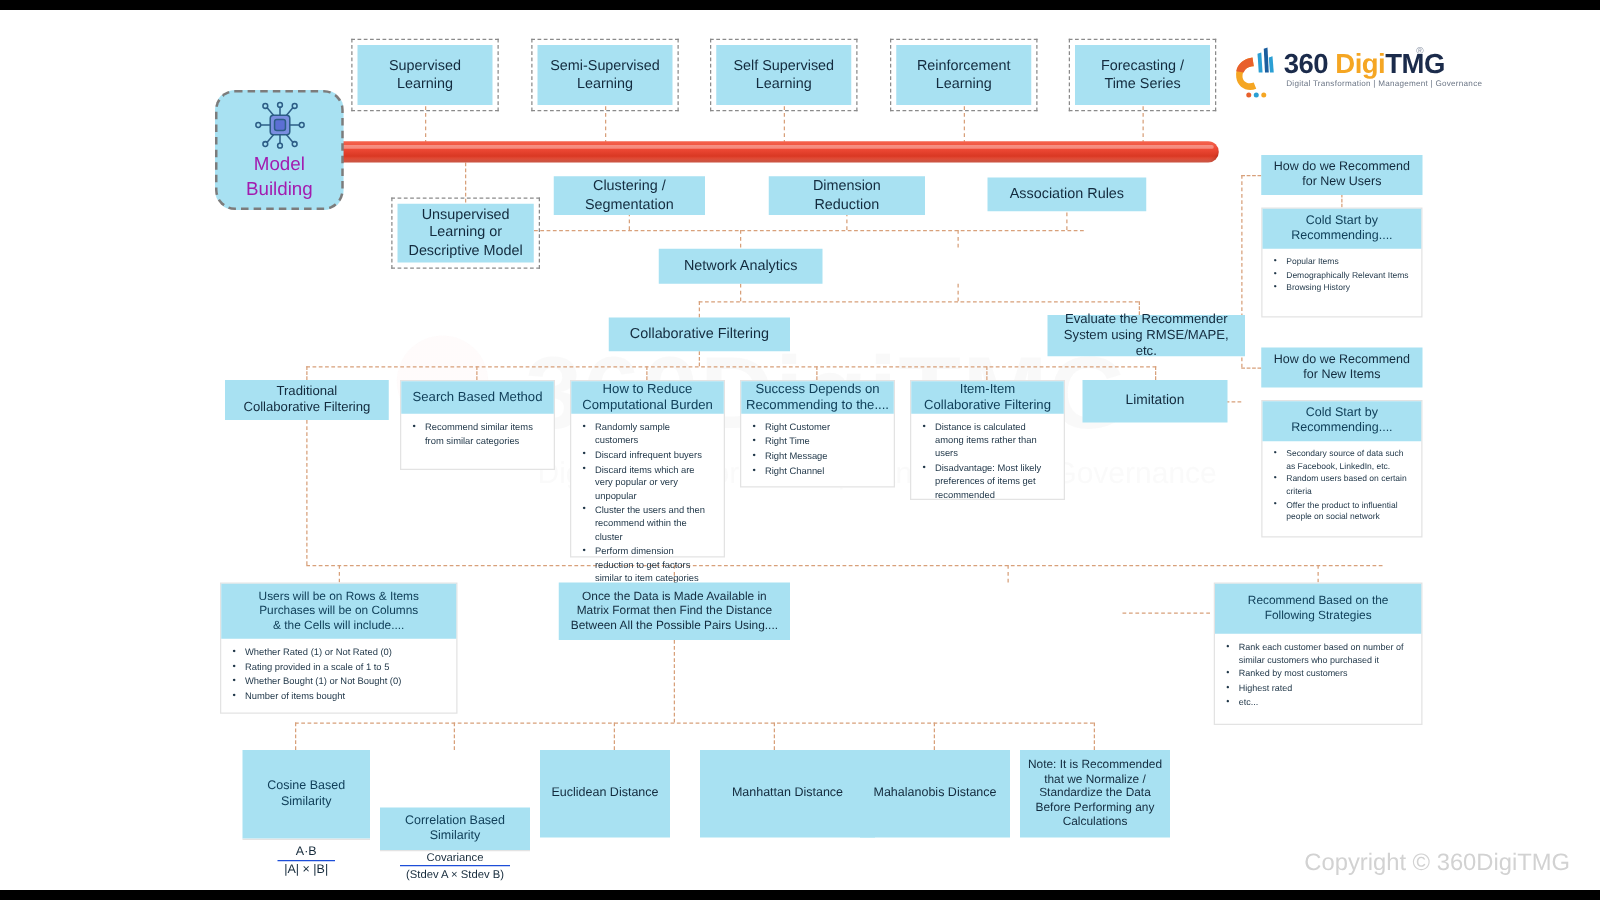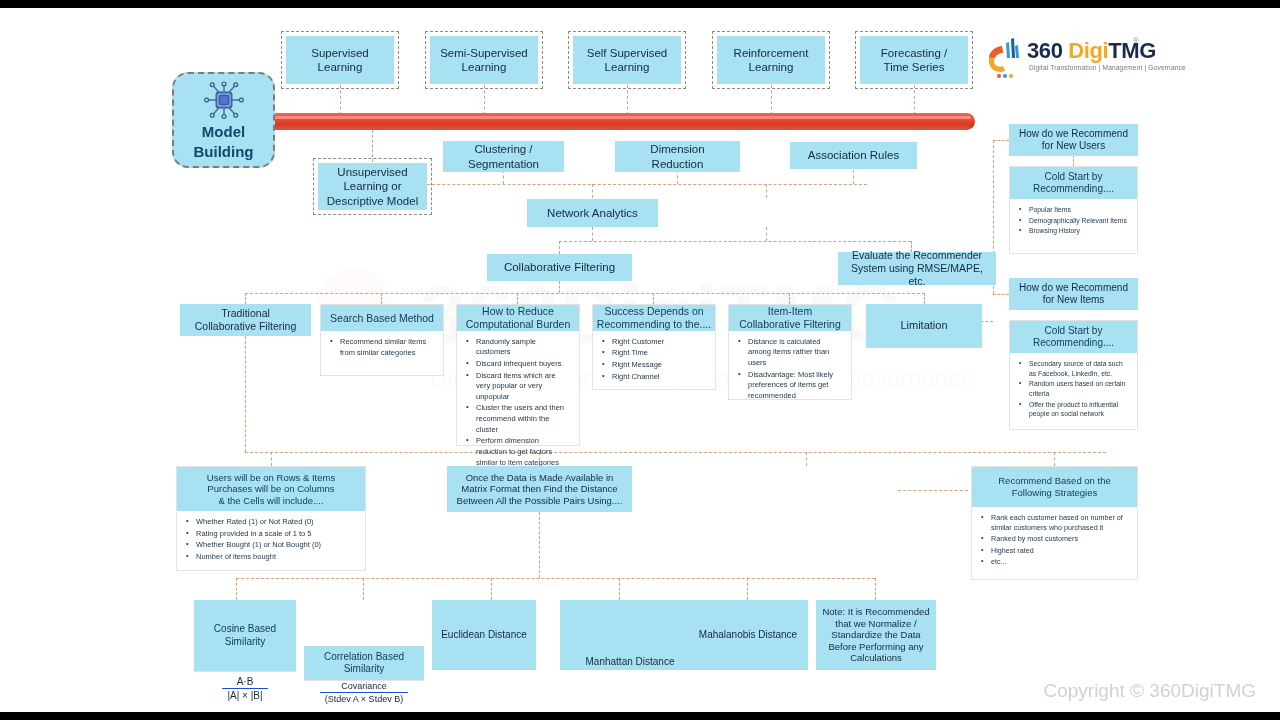--- a/index.html
+++ b/index.html
@@ -113,21 +113,21 @@
   #model-root {
     position: absolute;
     left: 172px; top: 72px; width: 103px; height: 96px;
     background: #a8e1f2;
     border-radius: 16px;
     border: 2px dashed #7c7c7c;
     z-index: 30;
     display: flex; flex-direction: column; align-items: center; justify-content: center;
   }
   #model-root .rt {
-    font-size: 15px; font-weight: bold; color: #0c4a6e;
+    font-size: 15px; font-weight: normal; color: #a21caf;
     text-align: center; line-height: 1.15; margin-top: 3px;
   }
   .chip-ico { width: 42px; height: 40px; }
 
   
   .formula {
     border-top: 1px solid #e3e3e3;
     background: #fff;
     display: flex; align-items: center; justify-content: center;
     flex-direction: column;
@@ -348,21 +348,21 @@
   <div class="card" style="left:728px; top:304px; width:124px; height:96px;">
     <div class="hd" style="height:34px; font-size:10.5px;">Item-Item<br>Collaborative Filtering</div>
     <div class="bd">
       <ul>
         <li style="font-size:7.5px;">Distance is calculated among items rather than users</li>
         <li style="font-size:7.5px;">Disadvantage: Most likely preferences of items get recommended</li>
       </ul>
     </div>
   </div>
 
-  <div class="node" style="left:866px; top:304px; width:116px; height:44px; font-size:11px;">
+  <div class="node" style="left:866px; top:304px; width:116px; height:34px; font-size:11px;">
     <span class="lbl">Limitation</span>
   </div>
 
   <div class="node" style="left:1009px; top:124px; width:129px; height:32px; font-size:10px;">
     <span class="lbl">How do we Recommend<br>for New Users</span>
   </div>
   <div class="card" style="left:1009px; top:166px; width:129px; height:88px;">
     <div class="hd" style="height:32px; font-size:10px;">Cold Start by<br>Recommending....</div>
     <div class="bd">
       <ul>
@@ -432,21 +432,21 @@
       <span class="frac">
         <span class="num">Covariance</span>
         <span class="den">(Stdev A × Stdev B)</span>
       </span>
     </div>
   </div>
 
   <div class="node" style="left:432px; top:600px; width:104px; height:70px; font-size:10px;">
     <span class="lbl">Euclidean Distance</span>
   </div>
-  <div class="node" style="left:560px; top:600px; width:140px; height:70px; font-size:10px;align-items:flex-end;">
+  <div class="node" style="left:560px; top:600px; width:140px; height:70px; font-size:10px;">
     <span class="lbl">Manhattan Distance</span>
   </div>
   <div class="node" style="left:688px; top:600px; width:120px; height:70px; font-size:10px;">
     <span class="lbl">Mahalanobis Distance</span>
   </div>
   <div class="node" style="left:816px; top:600px; width:120px; height:70px; font-size:9.5px;">
     <span class="lbl">Note: It is Recommended<br>that we Normalize /<br>Standardize the Data<br>Before Performing any<br>Calculations</span>
   </div>
 
   <div id="brand-logo">

